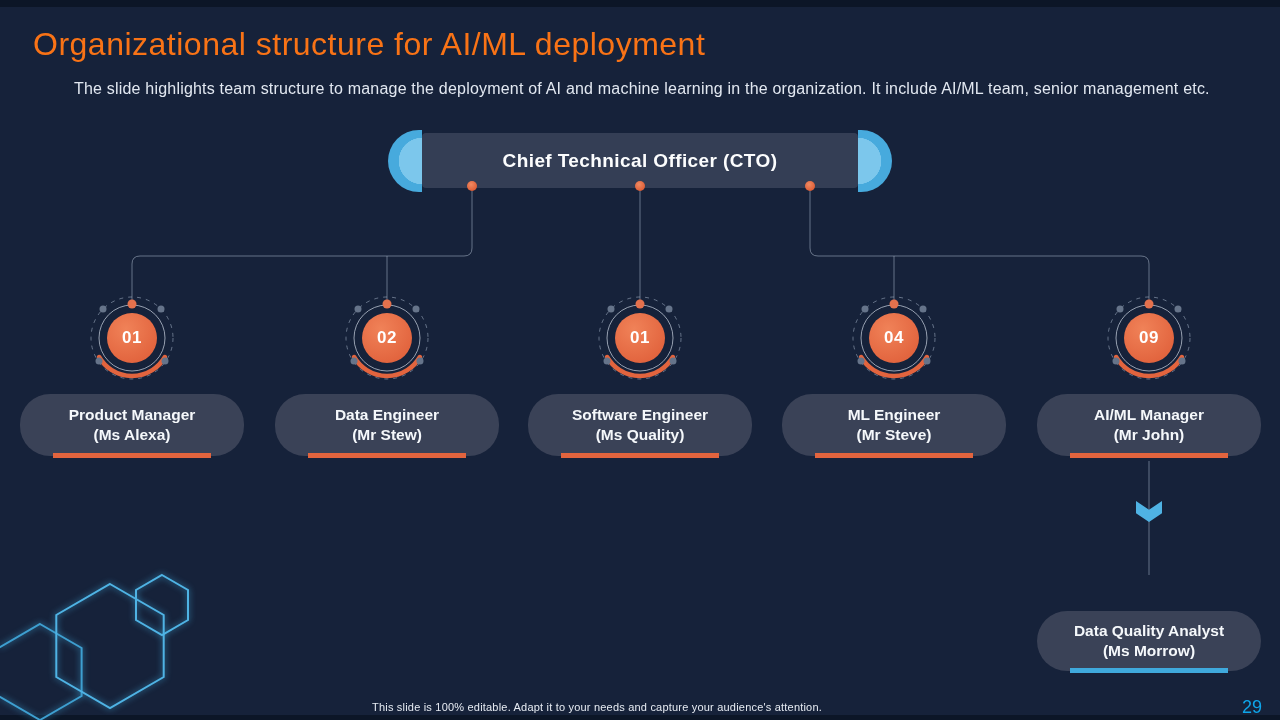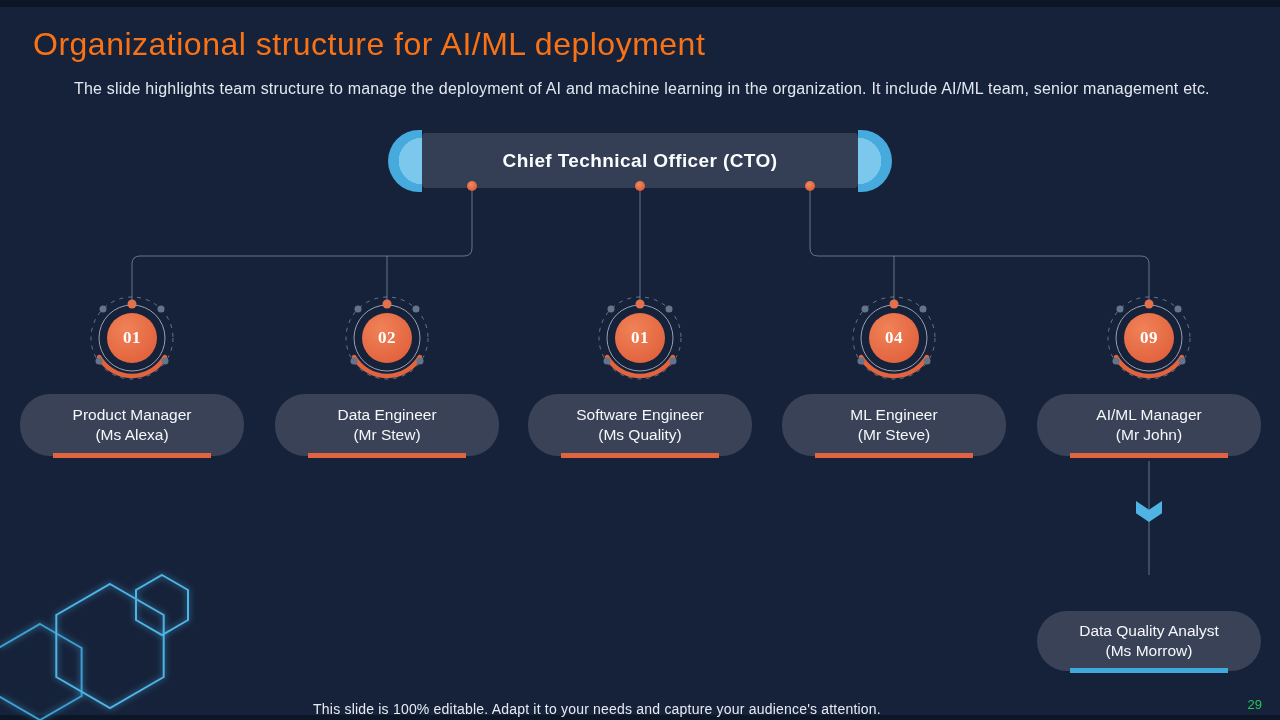--- a/index.html
+++ b/index.html
@@ -37,36 +37,36 @@
   }
   .bar-dot {
     position:absolute; top:181px; width:10px; height:10px; border-radius:50%;
     background:radial-gradient(circle at 40% 35%, #F08A62, #DE5F38 70%);
   }
 
   
   .lines-svg { position:absolute; left:0; top:0; }
 
   
-  .org-circle { position:absolute; top:293px; width:90px; height:96px;font-family:Liberation Serif, serif; }
+  .org-circle { position:absolute; top:293px; width:90px; height:96px; }
   .org-circle svg { position:absolute; left:0; top:0; }
   .num-badge {
     position:absolute; left:20px; top:20px; width:50px; height:50px; border-radius:50%;
     background:radial-gradient(circle at 38% 32%, #F08258, #E2643E 75%);
     display:flex; align-items:center; justify-content:center;
     font-size:17px; font-weight:bold; color:#fff; letter-spacing:.5px;
   }
 
   
   .role-box {
     position:absolute; top:394px; width:224px; height:62px;
     background:#3A4257; border-radius:30px;
     display:flex; flex-direction:column; align-items:center; justify-content:center;
     text-align:center; line-height:20px;
-    font-size:15.5px; font-weight:normal; color:#F5F8FB;
+    font-size:15.5px; font-weight:bold; color:#F5F8FB;
   }
   .role-underline {
     position:absolute; bottom:-2px; left:33px; width:158px; height:5px;
     background:#E2643E;
   }
   .role-underline.blue { background:#3FA9DC; }
 
   .sub-box { top:575px; left:1037px; height:60px;margin-top:36px; }
 
   .chevron-icon {
@@ -76,25 +76,25 @@
   }
 
   
   .hex-svg { position:absolute; left:0; top:555px;
     filter:drop-shadow(0 0 3px rgba(63,169,220,.85)); }
   .hex-svg polygon { fill:none; stroke-width:2px; }
 
   
   .slide-footer {
     position:absolute; left:0; top:701px; width:1194px;
-    text-align:center; font-size:14px; color:#E6EBF2; letter-spacing:.2px;
+    text-align:center; font-size:11px; color:#E6EBF2; letter-spacing:.2px;
   }
   .page-number {
     position:absolute; right:18px; top:697px;
-    font-size:13px; color:#22c55e;
+    font-size:18px; color:#0ea5e9;
   }
 </style>
 </head>
 <body>
 
 <div class="edge-strip top"></div>
 <div class="edge-strip bottom"></div>
 
 <svg class="hex-svg" width="240" height="165" viewBox="0 555 240 165">
   <polygon stroke="#3E9FD0" points="40,624 81.6,648 81.6,696 40,720 -1.6,696 -1.6,648"></polygon>

